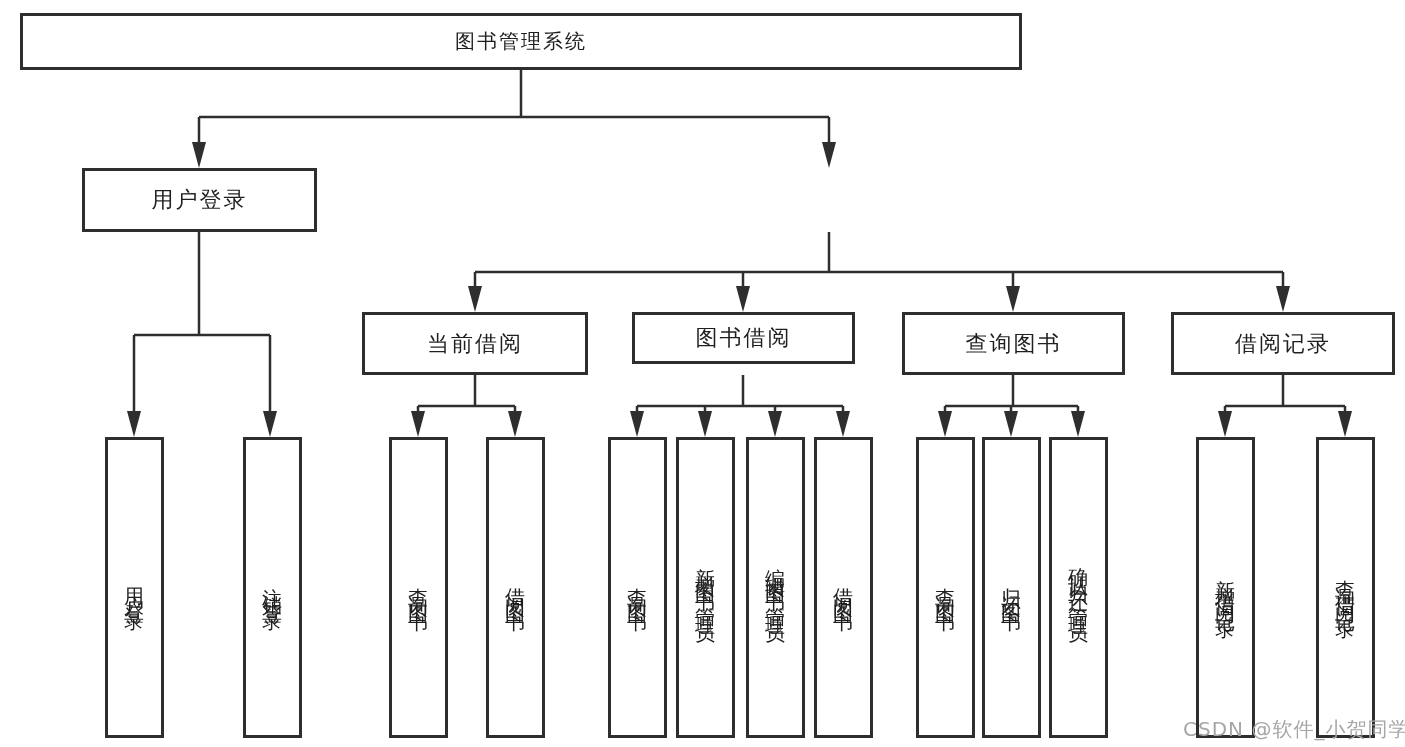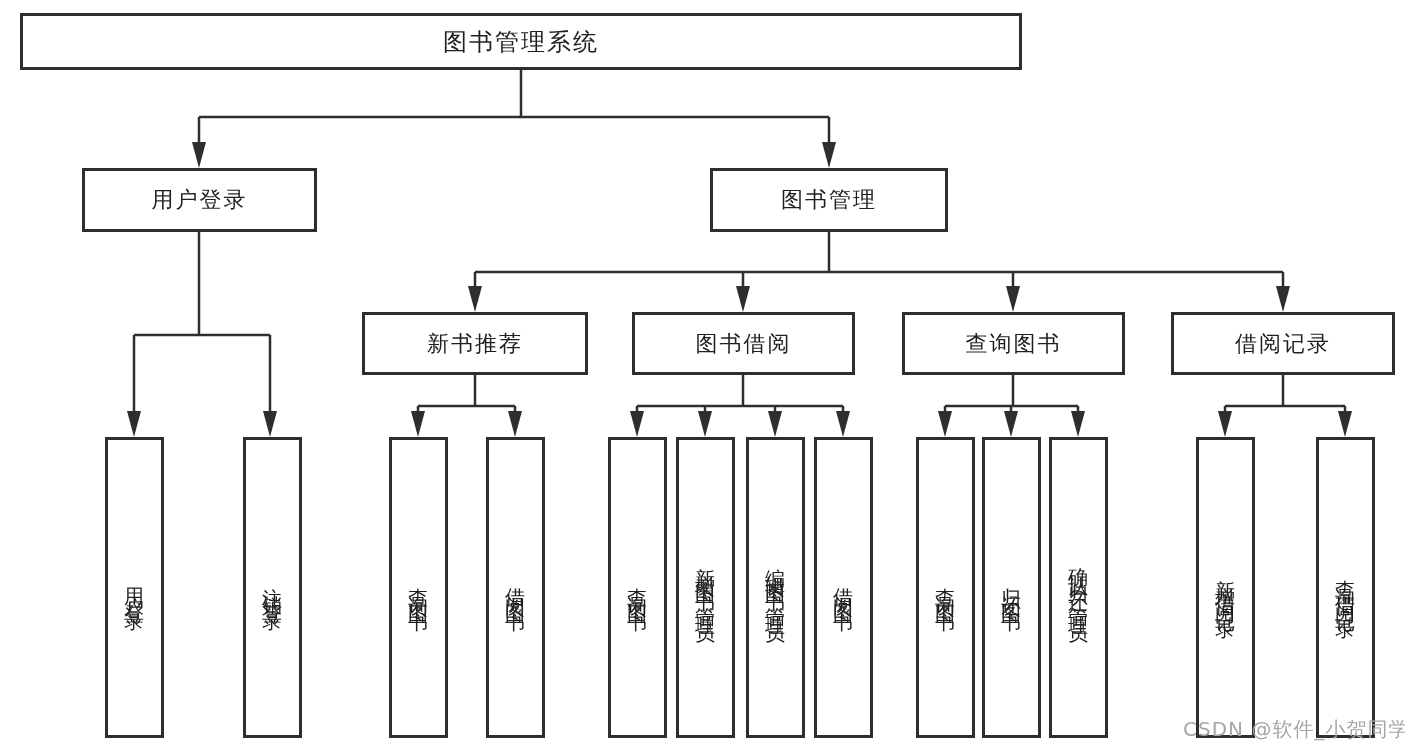--- a/index.html
+++ b/index.html
@@ -34,38 +34,38 @@
     justify-content: center;
     z-index: 2;
   }
   .hlabel {
     font-size: 22px;
     letter-spacing: 2px;
     white-space: nowrap;
     color: #1f1f1f;
   }
   .root-label {
-    font-size: 24px;
+    font-size: 20px;
     letter-spacing: 2px;
   }
   .vtext {
     writing-mode: vertical-rl;
     text-orientation: mixed;
     font-size: 20px;
     letter-spacing: 8px;
     line-height: 1;
     color: #1f1f1f;
     white-space: nowrap;
   }
   
   .b-root  { left: 20px;   top: 13px;  width: 1002px; height: 57px; }
   .b-l2a   { left: 82px;   top: 168px; width: 235px;  height: 64px; }
   .b-l2b   { left: 710px;  top: 168px; width: 238px;  height: 64px; }
   .b-l3a   { left: 362px;  top: 312px; width: 226px;  height: 63px; }
-  .b-l3b   { left: 632px;  top: 312px; width: 223px;  height: 63px; }
+  .b-l3b   { left: 632px;  top: 312px; width: 223px;  height: 52px; }
   .b-l3c   { left: 902px;  top: 312px; width: 223px;  height: 63px; }
   .b-l3d   { left: 1171px; top: 312px; width: 224px;  height: 63px; }
   .leaf    { top: 437px; width: 59px; height: 301px; }
   .b-a1  { left: 105px; }
   .b-a2  { left: 243px; }
   .b-b1a { left: 389px; }
   .b-b1b { left: 486px; }
   .b-b2a { left: 608px; }
   .b-b2b { left: 676px; }
   .b-b2c { left: 746px; }
@@ -131,26 +131,23 @@
     </g>
   </svg>
 
   <div class="box b-root">
     <span class="hlabel root-label">图书管理系统</span>
   </div>
 
   <div class="box b-l2a">
     <span class="hlabel">用户登录</span>
   </div>
-  <div class="box b-l2b">
-    <span class="hlabel">图书管理</span>
-  </div>
 
   <div class="box b-l3a">
-    <span class="hlabel">新书推荐</span>
+    <span class="hlabel">当前借阅</span>
   </div>
   <div class="box b-l3b">
     <span class="hlabel">图书借阅</span>
   </div>
   <div class="box b-l3c">
     <span class="hlabel">查询图书</span>
   </div>
   <div class="box b-l3d">
     <span class="hlabel">借阅记录</span>
   </div>

